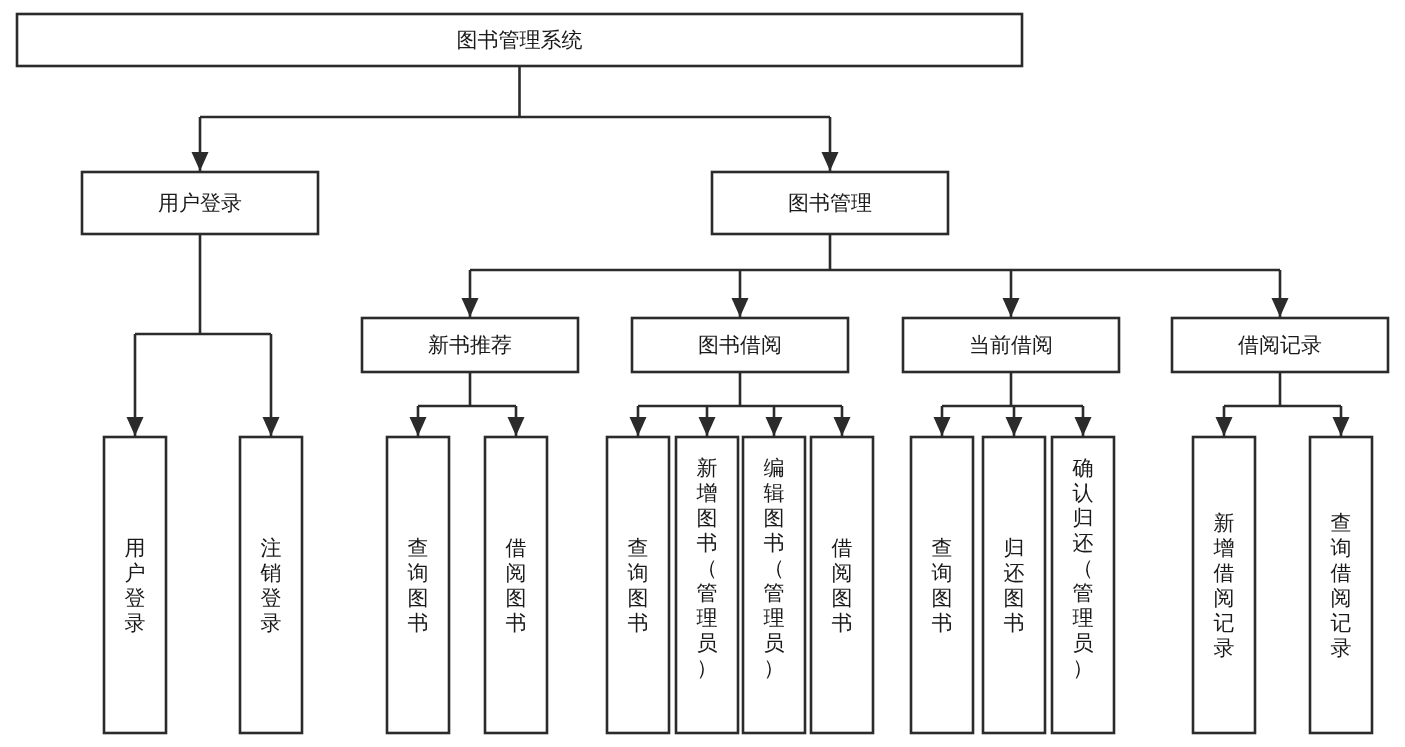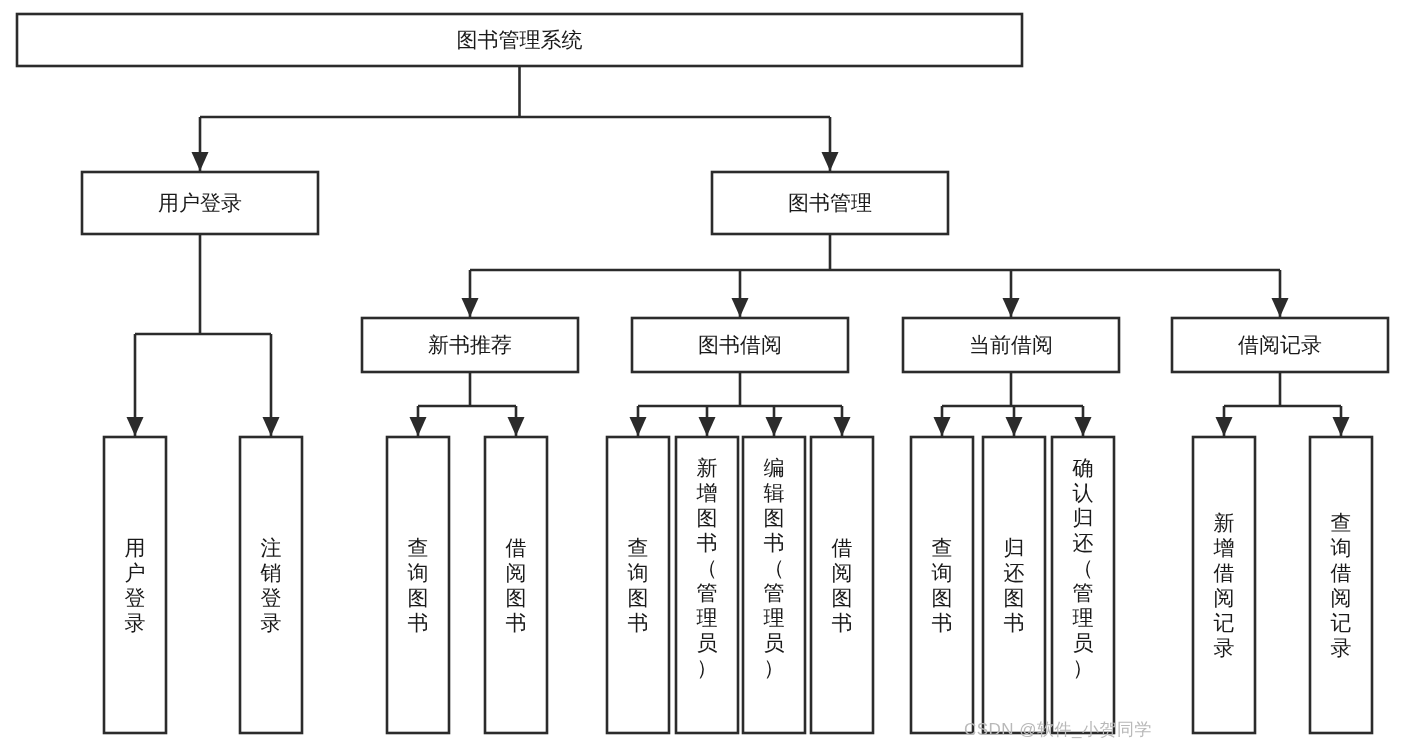--- a/index.html
+++ b/index.html
@@ -219,14 +219,13 @@
         <g>
           <rect x="1193" y="437" width="62" height="296" class="node-box"></rect>
           <text x="1224" class="node-label-v"><tspan x="1224" y="529.5">新</tspan><tspan x="1224" y="554.5">增</tspan><tspan x="1224" y="579.5">借</tspan><tspan x="1224" y="604.5">阅</tspan><tspan x="1224" y="629.5">记</tspan><tspan x="1224" y="654.5">录</tspan></text>
         </g>
         <g>
           <rect x="1310" y="437" width="62" height="296" class="node-box"></rect>
           <text x="1341" class="node-label-v"><tspan x="1341" y="529.5">查</tspan><tspan x="1341" y="554.5">询</tspan><tspan x="1341" y="579.5">借</tspan><tspan x="1341" y="604.5">阅</tspan><tspan x="1341" y="629.5">记</tspan><tspan x="1341" y="654.5">录</tspan></text>
         </g>
       </g>
   </svg>
-  <div class="watermark-text">CSDN @软件_小贺同学</div>
 </div>
 
 </body></html>

